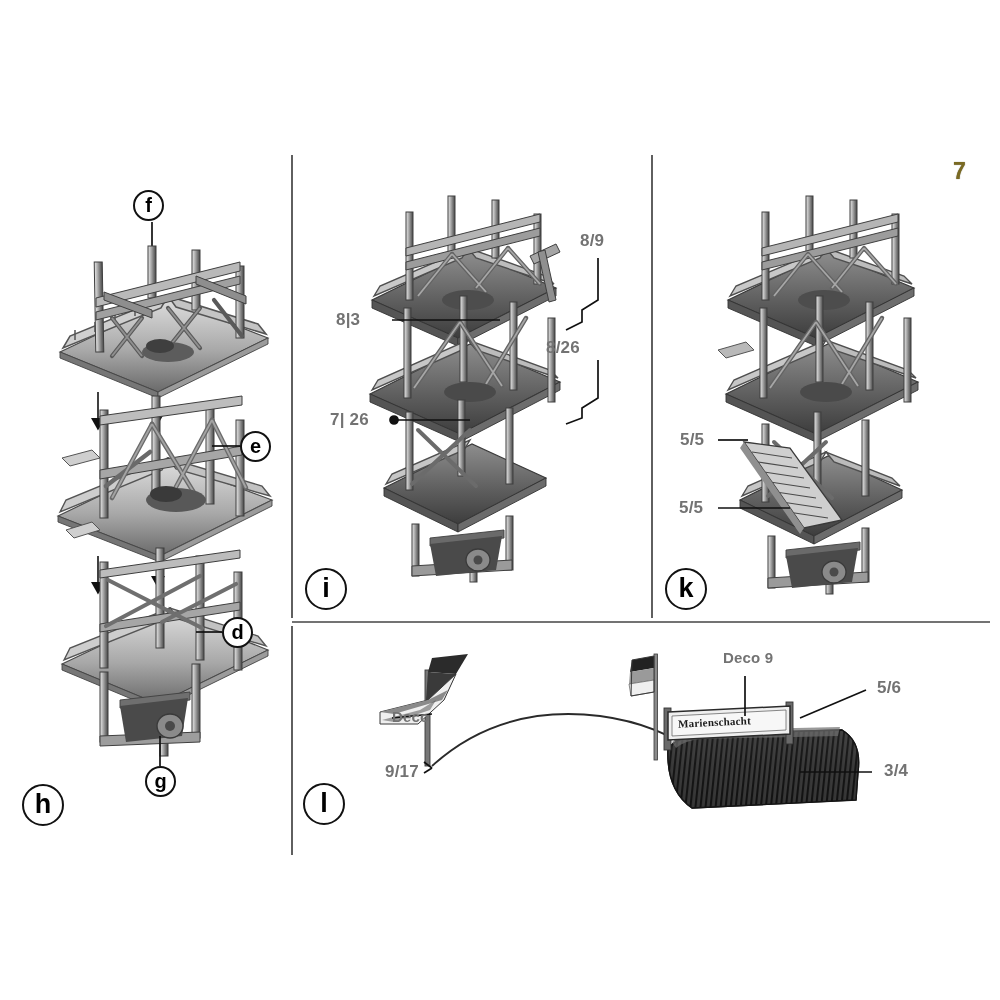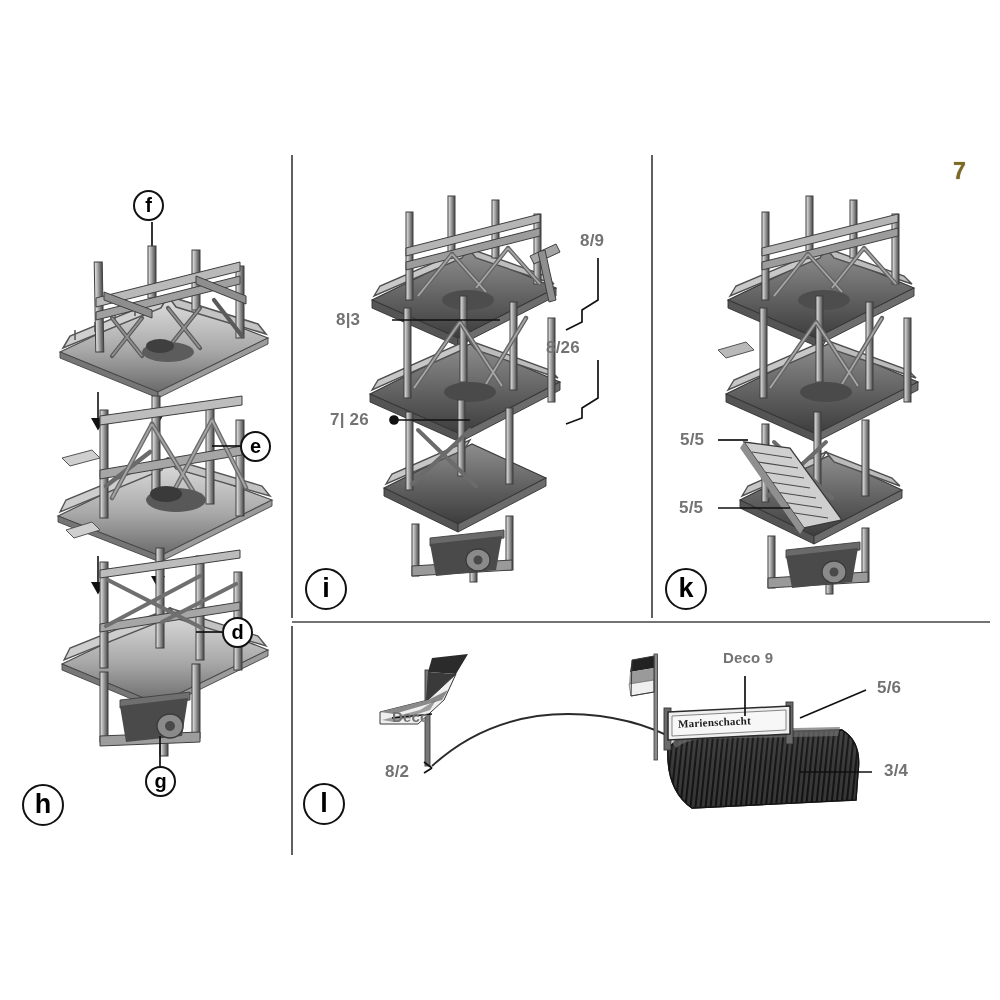--- a/index.html
+++ b/index.html
@@ -523,20 +523,20 @@
 
   <div class="label" style="left:336px; top:311px;">8|3</div>
   <div class="label" style="left:330px; top:411px;">7| 26</div>
   <div class="label" style="left:580px; top:232px;">8/9</div>
   <div class="label" style="left:546px; top:330px;margin-top:9px;">8/26</div>
 
   <div class="label" style="left:680px; top:431px;">5/5</div>
   <div class="label" style="left:679px; top:499px;">5/5</div>
 
   <div class="label small" style="left:352px; top:709px;margin-left:40px;">Deco</div>
-  <div class="label" style="left:385px; top:763px;">8/2</div>
+  <div class="label" style="left:385px; top:763px;">9/17</div>
   <div class="label small" style="left:723px; top:650px;">Deco 9</div>
   <div class="label" style="left:877px; top:679px;text-align:center;">5/6</div>
   <div class="label" style="left:884px; top:762px;">3/4</div>
 
   <div class="signtext" style="left:678px; top:716px; transform:rotate(-2.6deg);">Marienschacht</div>
 
 </div>
 
 </body></html>

